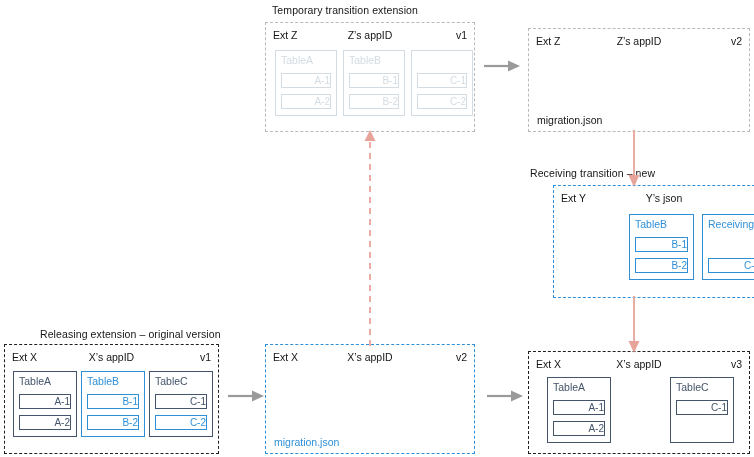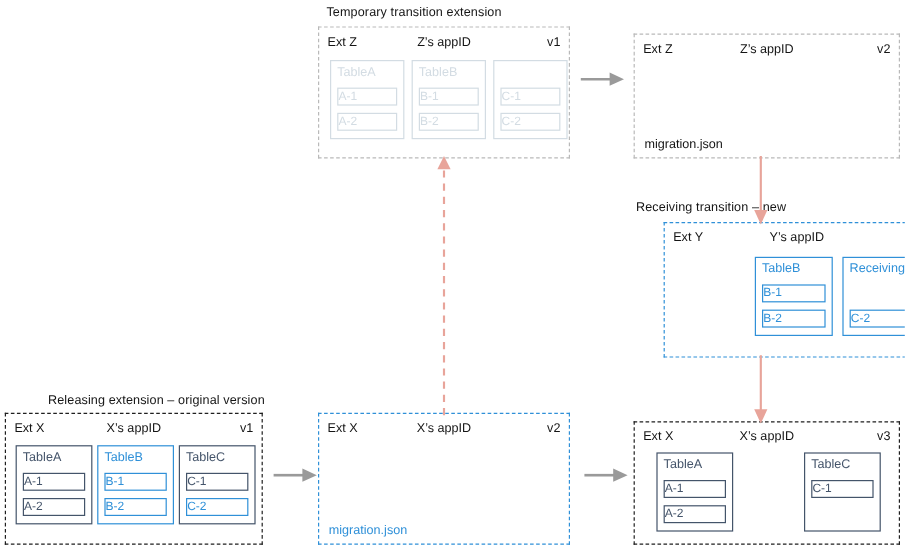--- a/index.html
+++ b/index.html
@@ -47,21 +47,21 @@
   .tname{
     position:absolute;left:5px;top:3px;font-size:10.5px;color:#44546a;
     white-space:nowrap;
   }
   .tablecard.accent .tname{color:#2f90d8;}
   .tablecard.ghost .tname{color:#d3dce3;}
 
   .row{
     position:absolute;box-sizing:border-box;left:5px;right:5px;height:15px;
     border:1.3px solid #44546a;background:#ffffff;
-    font-size:10px;color:#44546a;text-align:left;line-height:13px;
+    font-size:10px;color:#44546a;text-align:right;line-height:13px;
   }
   .row.accent{border-color:#2f90d8;color:#2f90d8;}
   .row.ghost{border-color:#d3dce3;color:#d3dce3;}
 
   
   .arrow{position:absolute;}
   svg{display:block;overflow:visible;}
 </style>
 </head>
 <body>
@@ -103,21 +103,21 @@
       <span class="h-left">Ext Z</span>
       <span class="h-mid">Z’s appID</span>
       <span class="h-right">v2</span>
     </div>
     <div class="migration ink">migration.json</div>
   </div>
 
   <div class="extbox dashed-blue" style="left:553px;top:185px;width:222px;height:113px;">
     <div class="exthdr">
       <span class="h-left">Ext Y</span>
-      <span class="h-mid">Y’s appID</span>
+      <span class="h-mid">Y’s json</span>
       <span class="h-right">v1</span>
     </div>
 
     <div class="tablecard accent" style="left:75px;top:28px;width:65px;height:66px;">
       <span class="tname">TableB</span>
       <div class="row accent" style="top:22px;">B-1</div>
       <div class="row accent" style="top:43px;">B-2</div>
     </div>
 
     <div class="tablecard accent" style="left:148px;top:28px;width:65px;height:66px;">

